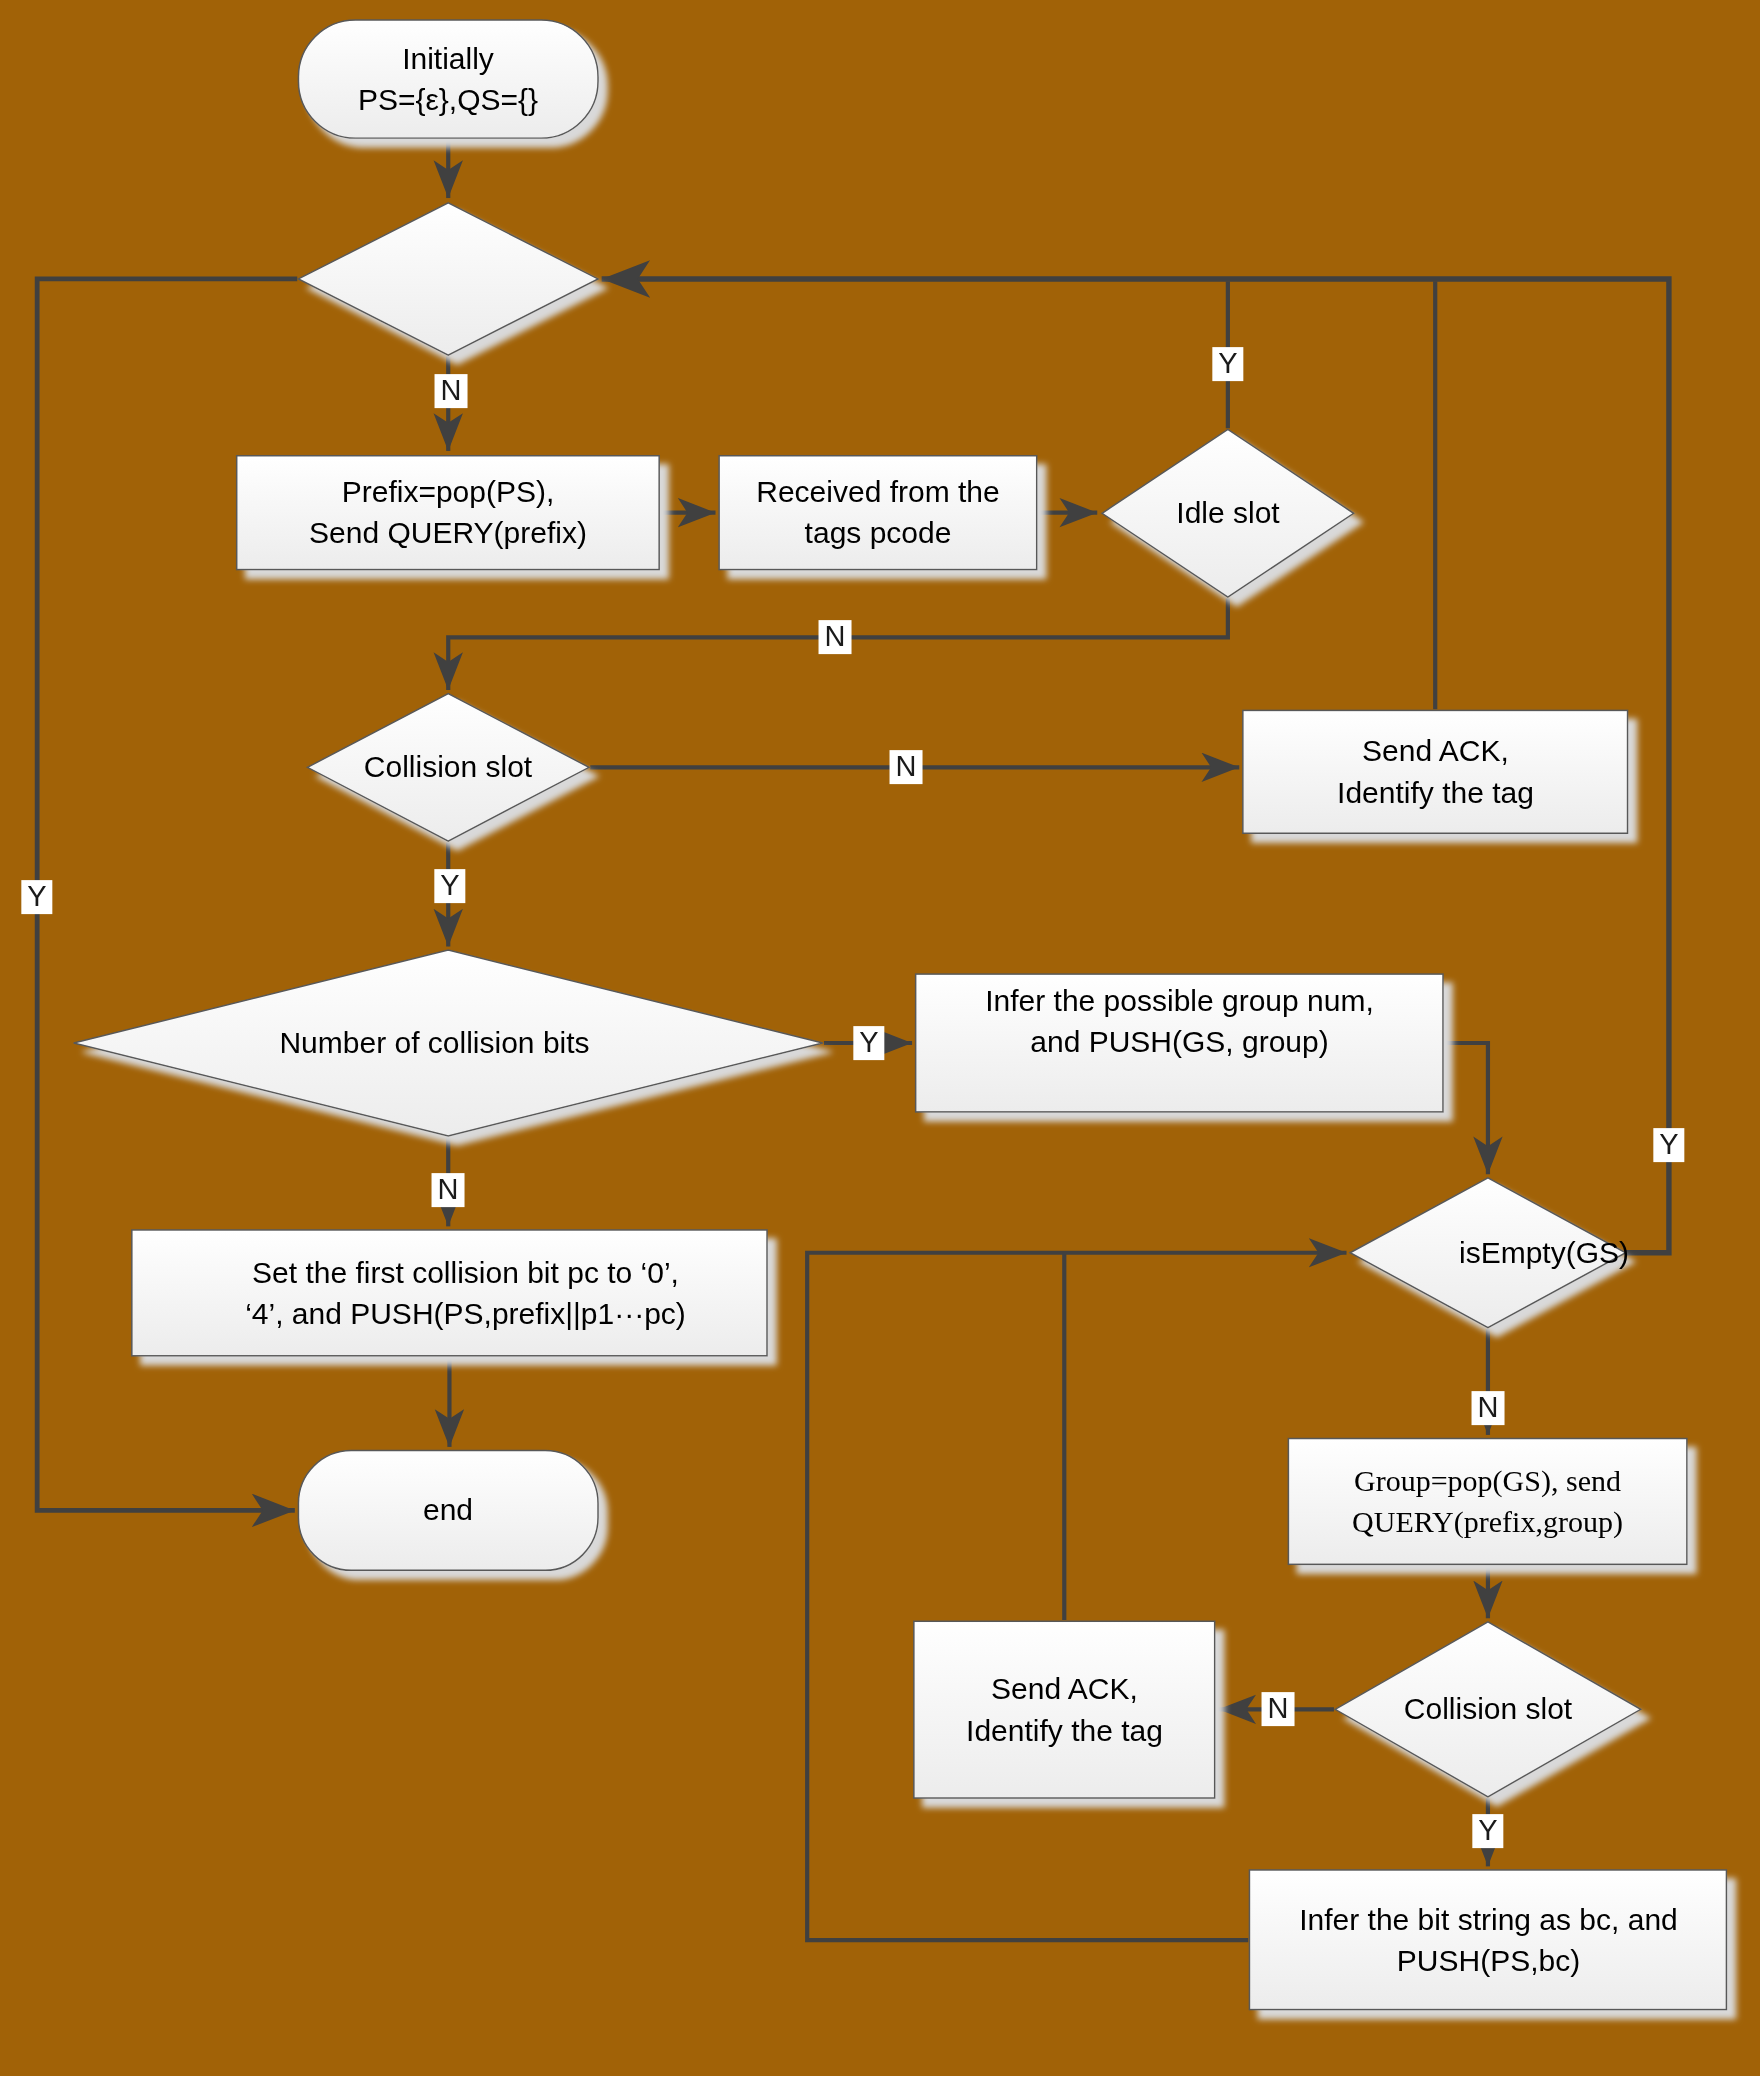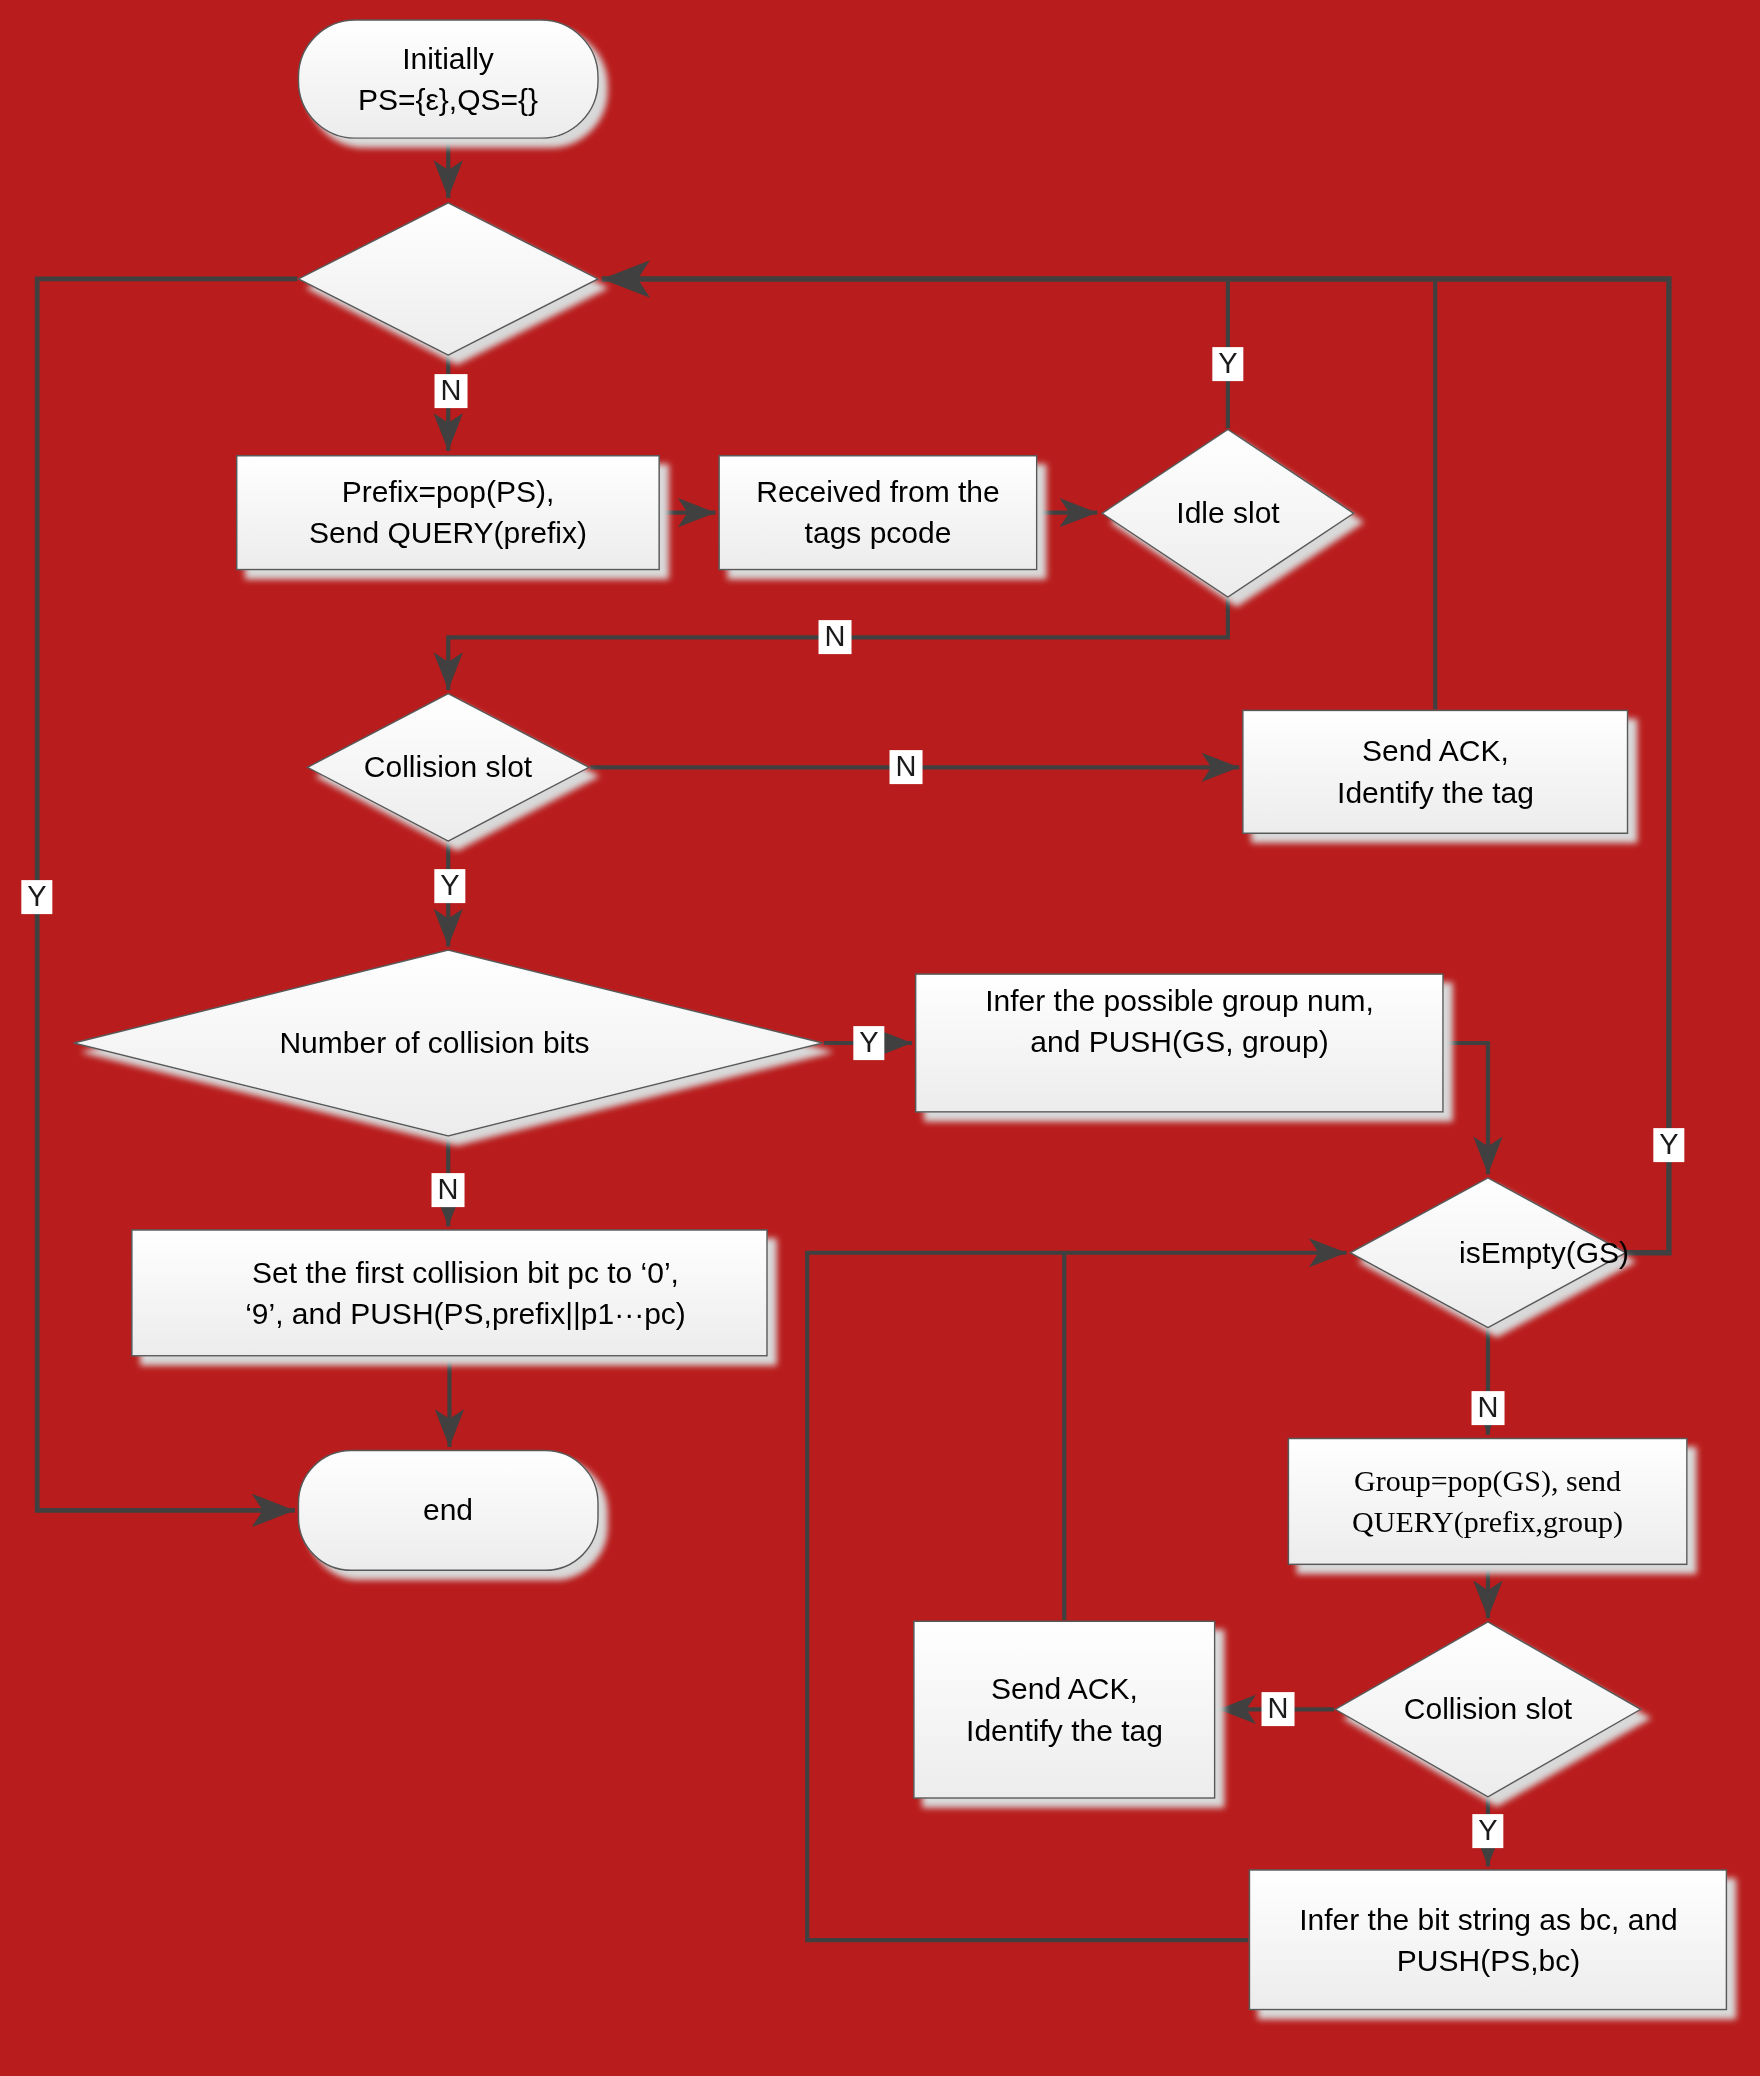--- a/index.html
+++ b/index.html
@@ -1,19 +1,19 @@
 <!DOCTYPE html>
 <html style="font-size:9.6px"><head>
 <meta charset="utf-8">
 <style>
   html,body{margin:0;padding:0;background:#ffffff;}
   #canvas{
     position:relative;
     width:1760px;height:2077px;
-    background:#b91c1c;
+    background:#a16207;
     font-family:"Liberation Sans", sans-serif;
     overflow:hidden;
   }
   #wires{position:absolute;left:0;top:0;width:1760px;height:2077px;}
   .node-label{
     position:absolute;
     display:flex;flex-direction:column;align-items:center;justify-content:center;
     text-align:center;color:#000;
     font-size:30px;line-height:1.38;
     pointer-events:none;
@@ -145,21 +145,21 @@
     <div>Number of collision bits</div>
   </div>
 
   <div class="node-label" style="left:916px;top:952px;width:527px;height:138px;">
     <div>Infer the possible group num,</div>
     <div>and PUSH(GS, group)</div>
   </div>
 
   <div class="node-label" style="left:132px;top:1230px;width:635px;height:126px;margin-left:16px;">
     <div>Set the first collision bit pc to ‘0’,</div>
-    <div>‘9’, and PUSH(PS,prefix||p1···pc)</div>
+    <div>‘4’, and PUSH(PS,prefix||p1···pc)</div>
   </div>
 
   <div class="node-label" style="left:298px;top:1450px;width:300px;height:120px;">
     <div>end</div>
   </div>
 
   <div class="node-label" style="left:1424px;top:1208px;width:240px;height:90px;">
     <div>isEmpty(GS)</div>
   </div>
 

